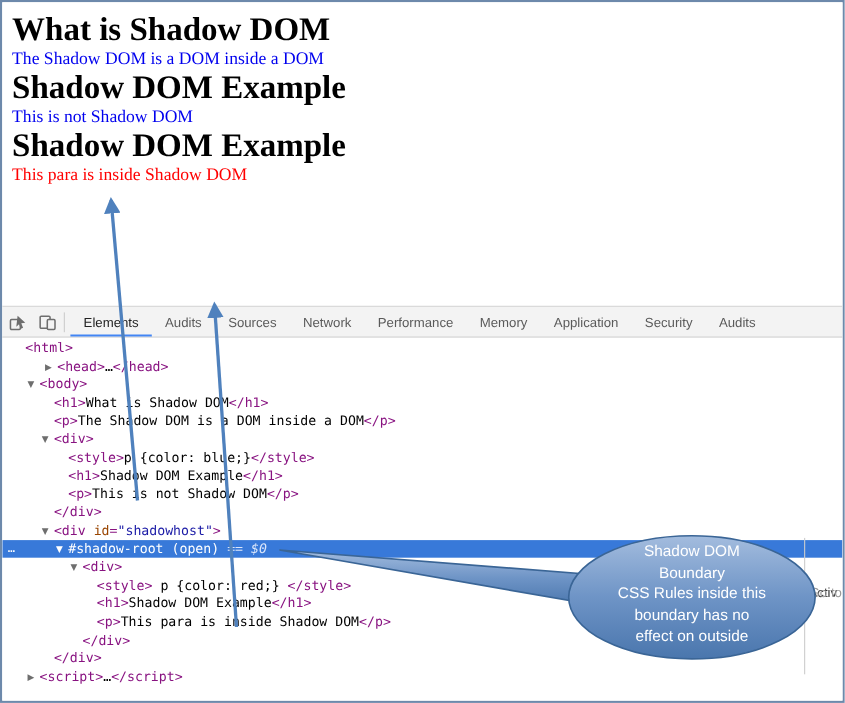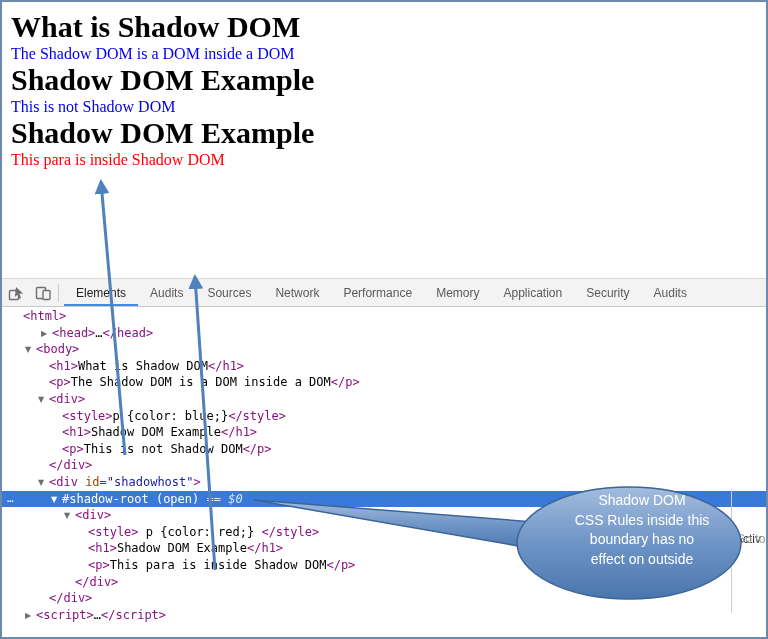--- a/index.html
+++ b/index.html
@@ -43,21 +43,21 @@
   .tree-row.selected span{color:#fff;}
   .tree-row.selected .tk-eq{color:#dbe6fa;}
   .gutter{position:absolute;left:5px;top:0;color:#fff;font-size:11px;letter-spacing:1px;}
   
   .right-divider{position:absolute;left:729px;top:487px;width:1px;height:124px;background:#ccc;}
   .frag{position:absolute;font-size:12px;white-space:nowrap;}
   .frag1{left:733px;top:530px;color:#333;}
   .frag2{left:734px;top:530px;color:#999;}
   
   .overlay{position:absolute;top:0;left:0;width:768px;height:639px;pointer-events:none;}
-  .callout-text{position:absolute;left:530px;top:489px;width:220px;text-align:center;
+  .callout-text{position:absolute;left:517px;top:489px;width:220px;text-align:center;
                 color:#fff;font-size:14px;line-height:19.5px;pointer-events:none;
                 font-family:"Liberation Sans",sans-serif;}
 </style>
 </head>
 <body>
 
 <div class="frame">
 
   <section class="page">
     <h1>What is Shadow DOM</h1>
@@ -134,18 +134,19 @@
     </defs>
     <line x1="123" y1="453" x2="99" y2="180" stroke="#4f81bd" stroke-width="3" marker-end="url(#ah)"></line>
     <line x1="213" y1="568" x2="193" y2="275" stroke="#4f81bd" stroke-width="3" marker-end="url(#ah)"></line>
     <g>
       <polygon points="545,521 252,498 545,549" fill="url(#bubbleGrad)" stroke="#3a6596" stroke-width="1.5"></polygon>
       <ellipse cx="627" cy="541" rx="112" ry="56" fill="url(#bubbleGrad)" stroke="#3a6596" stroke-width="1.5"></ellipse>
     </g>
   </svg>
   <div class="callout-text">
       <div>Shadow DOM</div>
+      <div>Boundary</div>
       <div>CSS Rules inside this</div>
       <div>boundary has no</div>
       <div>effect  on outside</div>
     </div>
 
 </div>
 
 </body></html>

